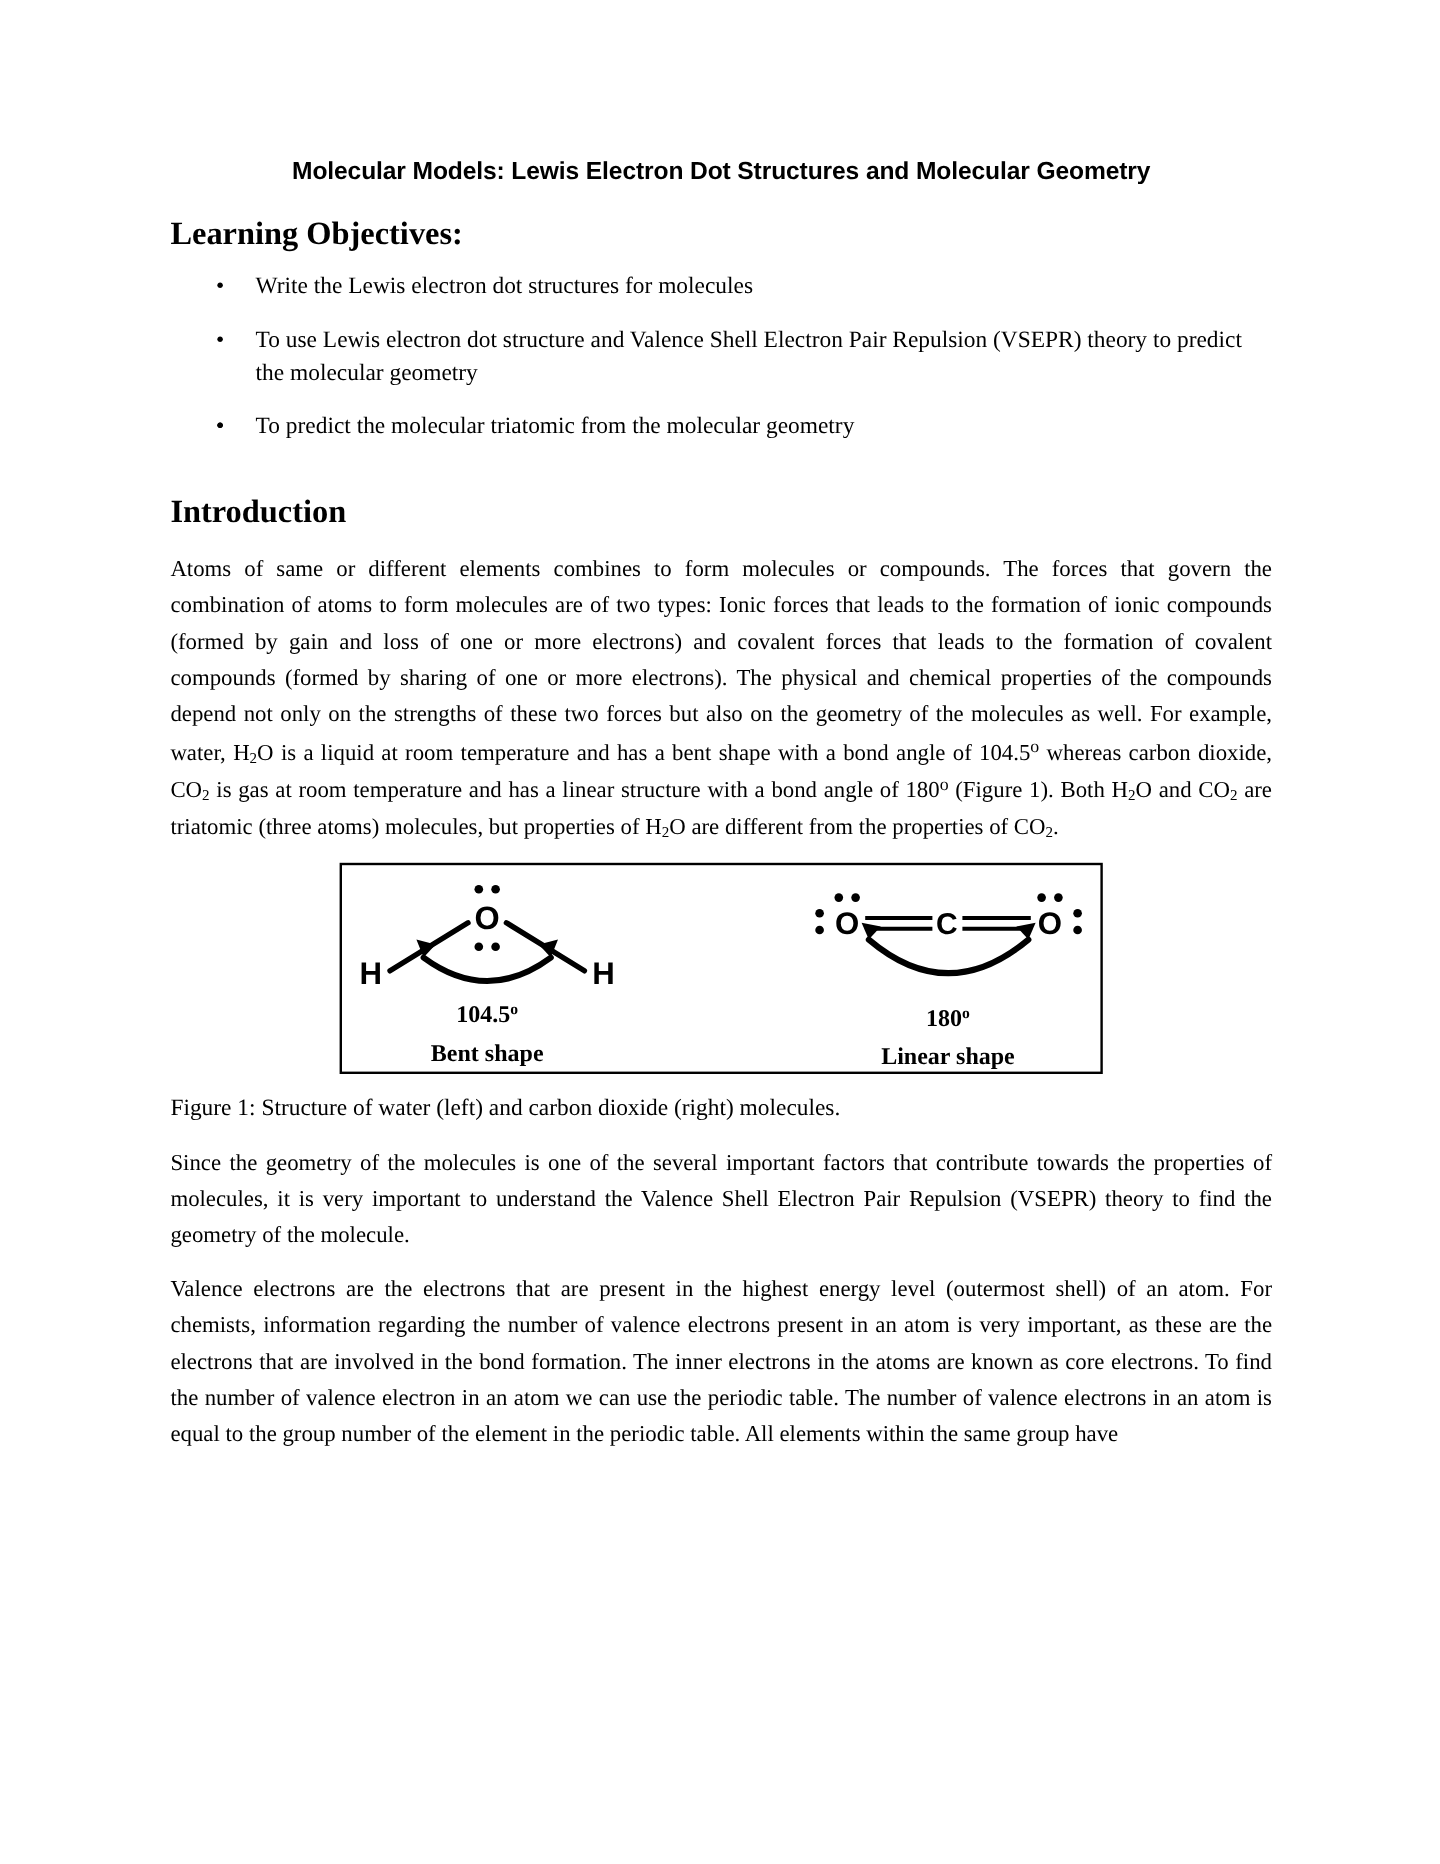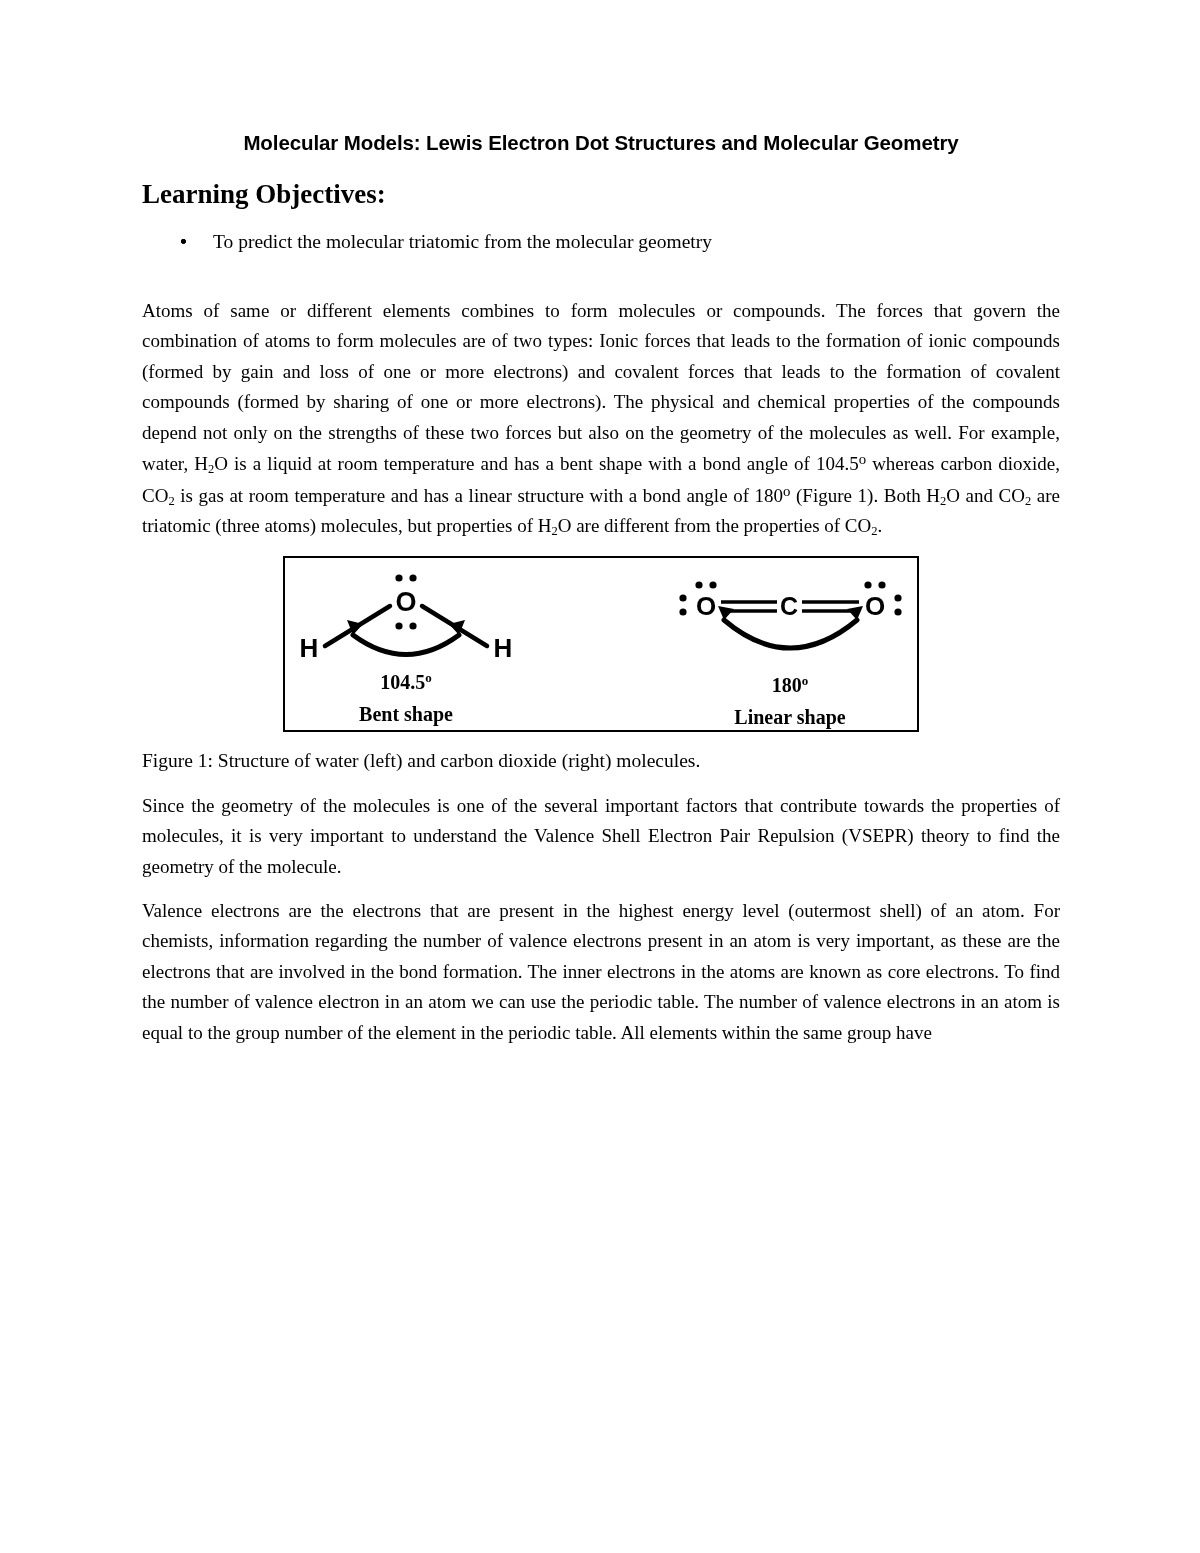--- a/index.html
+++ b/index.html
@@ -124,35 +124,38 @@
 <div class="page">
   <div class="content">
 
     <h1 class="doc-title">Molecular Models: Lewis Electron Dot Structures and Molecular Geometry</h1>
 
     <h2 class="heading">Learning Objectives:</h2>
 
     <ul class="objectives">
       <li>
         <span class="bullet-dot">•</span>
+        <span>Write the Lewis electron dot structures for molecules</span>
       </li>
       <li class="justify-li">
         <span class="bullet-dot">•</span>
+        <span>To use Lewis electron dot structure and Valence Shell Electron Pair Repulsion (VSEPR) theory to predict the molecular geometry</span>
       </li>
       <li>
         <span class="bullet-dot">•</span>
       </li>
       <li>
         <span class="bullet-dot">•</span>
         <span>To predict the molecular triatomic from the molecular geometry</span>
       </li>
     </ul>
 
     <div class="spacer-lg"></div>
 
+    <h2 class="heading heading-intro">Introduction</h2>
 
     <p class="body"><span>Atoms of same or different elements combines to form molecules or compounds. The forces that govern the combination of atoms to form molecules are of two types: Ionic forces that leads to the formation of ionic compounds (formed by gain and loss of one or more electrons) and covalent forces that leads to the formation of covalent compounds (formed by sharing of one or more electrons). The physical and chemical properties of the compounds depend not only on the strengths of these two forces but also on the geometry of the molecules as well. For example, water, H</span><sub>2</sub><span>O is a liquid at room temperature and has a bent shape with a bond angle of 104.5</span><span class="deg">o</span><span> whereas carbon dioxide, CO</span><sub>2</sub><span> is gas at room temperature and has a linear structure with a bond angle of 180</span><span class="deg">o</span><span> (Figure 1). Both H</span><sub>2</sub><span>O and CO</span><sub>2</sub><span> are triatomic (three atoms) molecules, but properties of H</span><sub>2</sub><span>O are different from the properties of CO</span><sub>2</sub><span>.</span></p>
 
     <div class="figure-wrap">
       <div class="figure-box">
         <div class="fig-svg-holder">
           <svg class="mol" width="636" height="176" viewBox="0 0 636 176" xmlns="http://www.w3.org/2000/svg">
 
             <circle cx="114" cy="20" r="3.6" fill="#000"></circle>
             <circle cx="128" cy="20" r="3.6" fill="#000"></circle>

